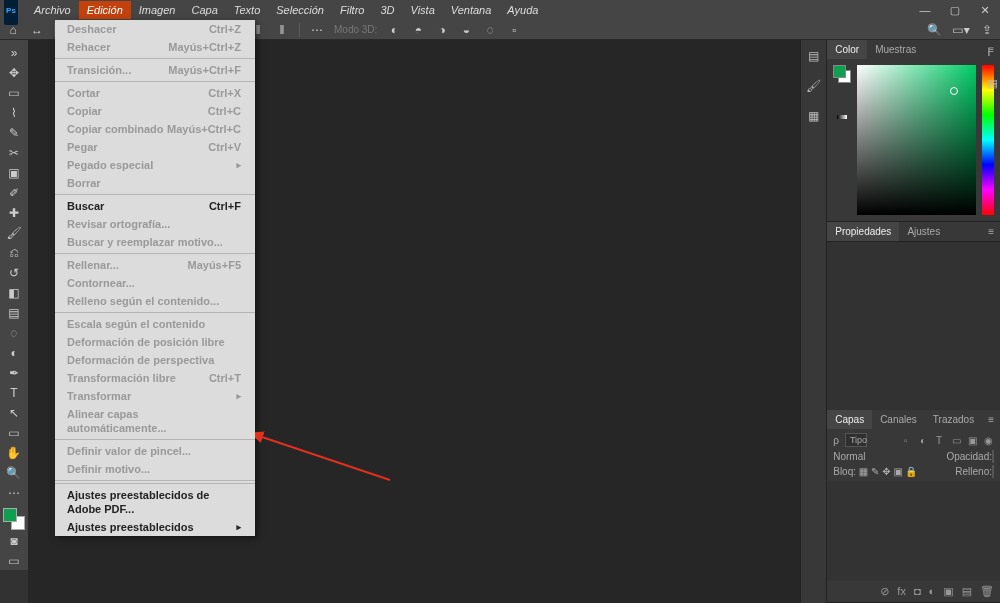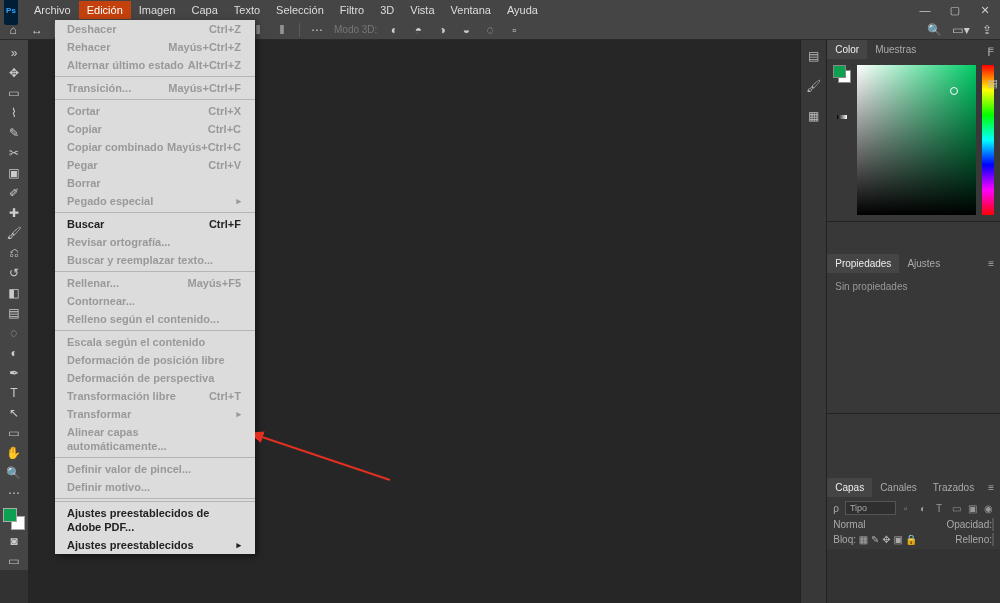--- a/index.html
+++ b/index.html
@@ -37,21 +37,21 @@
 .dropdown .sep { height: 1px; background: #b5b5b5; margin: 2px 0; }
 .dropdown .sub::after { content: "▸"; font-size: 9px; color: inherit; }
 
 
 .arrow { position: absolute; left: 255px; top: 428px; z-index: 25; }
 
 
 .right-stack { position: absolute; right: 0; top: 40px; width: 200px; bottom: 0; display: flex; }
 .right-mini { width: 28px; background: #383838; display: flex; flex-direction: column; align-items: center; padding-top: 8px; gap: 14px; border-left: 1px solid #222; }
 .right-mini .mi { width: 16px; height: 16px; color: #bbb; font-size: 12px; display: flex; align-items: center; justify-content: center; }
-.right-panels { flex: 1; display: flex; flex-direction: column; background: #383838; border-left: 1px solid #222; gap: 32px; }
+.right-panels { flex: 1; display: flex; flex-direction: column; background: #383838; border-left: 1px solid #222; }
 
 .panel { border-bottom: 1px solid #222; }
 .panel-tabs { display: flex; font-size: 10px; background: #383838; }
 .panel-tabs .tab { padding: 4px 8px; color: #aaa; }
 .panel-tabs .tab.active { color: #eee; background: #454545; }
 .panel-tabs .menu-dots { margin-left: auto; padding: 4px 6px; color: #aaa; }
 
 .color-body { padding: 6px; display: flex; gap: 6px; }
 .color-swatches { display: flex; flex-direction: column; gap: 30px; align-items: center; width: 18px; }
 .swpair2 { position: relative; width: 18px; height: 18px; }
@@ -59,37 +59,37 @@
 .swpair2 .b { position: absolute; width: 13px; height: 13px; background: #fff; border: 1px solid #888; right: 0; bottom: 0; }
 .hue-strip { width: 12px; height: 150px; background: linear-gradient(to bottom, #f00, #ff0, #0f0, #0ff, #00f, #f0f, #f00); position: relative; }
 .color-field { position: relative; flex: 1; height: 150px; background: linear-gradient(to bottom, transparent, #000), linear-gradient(to right, #fff, #00cc66); }
 .color-cursor { position: absolute; width: 8px; height: 8px; border: 1px solid #fff; border-radius: 50%; right: 18px; top: 22px; }
 .bw-grad { width: 10px; height: 4px; background: linear-gradient(to right,#000,#fff); margin-top: 2px; }
 
 .props-body { padding: 8px; color: #999; font-size: 10px; min-height: 140px; }
 
 .layers-controls { padding: 4px 6px; font-size: 10px; color: #aaa; }
 .layers-row { display: flex; align-items: center; gap: 6px; margin-bottom: 4px; }
-.layers-row .kind { background: #2f2f2f; padding: 1px 4px; border: 1px solid #555; font-size: 9px; width: 51px; }
+.layers-row .kind { background: #2f2f2f; padding: 1px 4px; border: 1px solid #555; font-size: 9px; width: 22px; text-align: right; }
 .layers-row .filter-icons { display: flex; gap: 6px; margin-left: auto; }
 .layers-row .filter-icons span { width: 10px; height: 10px; display: inline-block; color: #999; font-size: 10px; }
 .layers-row2 { display: flex; justify-content: space-between; }
 .layers-row2 .field { background: #2f2f2f; border: 1px solid #555; width: 46px; height: 12px; }
 .layer-area { height: 100px; background: #333; }
 .layers-footer { display: flex; justify-content: flex-end; gap: 8px; padding: 4px 6px; background: #383838; }
 .layers-footer span { color: #999; font-size: 11px; }
 
 .panel-spacer { flex: 1; background: #323232; }
 </style>
 </head>
 <body>
 
 <div class="menubar">
   <div class="ps-logo">Ps</div>
-  <div id="menubar-items" style="display: flex;">
+  <div id="menubar-items" style="display: flex; font-style: italic;">
       <span class="menu-item">Archivo</span>
       <span class="menu-item active">Edición</span>
       <span class="menu-item">Imagen</span>
       <span class="menu-item">Capa</span>
       <span class="menu-item">Texto</span>
       <span class="menu-item">Selección</span>
       <span class="menu-item">Filtro</span>
       <span class="menu-item">3D</span>
       <span class="menu-item">Vista</span>
       <span class="menu-item">Ventana</span>
@@ -169,24 +169,20 @@
 
 <div class="dropdown" id="dropdown">
     <div class="row disabled">
       <span>Deshacer</span>
       <span>Ctrl+Z</span>
     </div>
     <div class="row disabled">
       <span>Rehacer</span>
       <span>Mayús+Ctrl+Z</span>
     </div>
-    <div class="row disabled">
-      <span>Alternar último estado</span>
-      <span>Alt+Ctrl+Z</span>
-    </div>
     <div class="sep"></div>
     <div class="row disabled">
       <span>Transición...</span>
       <span>Mayús+Ctrl+F</span>
     </div>
     <div class="sep"></div>
     <div class="row disabled">
       <span>Cortar</span>
       <span>Ctrl+X</span>
     </div>
@@ -195,38 +191,38 @@
       <span>Ctrl+C</span>
     </div>
     <div class="row disabled">
       <span>Copiar combinado</span>
       <span>Mayús+Ctrl+C</span>
     </div>
     <div class="row disabled">
       <span>Pegar</span>
       <span>Ctrl+V</span>
     </div>
-    <div class="row disabled">
-      <span>Borrar</span>
-      <span></span>
-    </div>
     <div class="row disabled sub">
       <span>Pegado especial</span>
+    </div>
+    <div class="row disabled">
+      <span>Borrar</span>
+      <span></span>
     </div>
     <div class="sep"></div>
     <div class="row">
       <span>Buscar</span>
       <span>Ctrl+F</span>
     </div>
     <div class="row disabled">
       <span>Revisar ortografía...</span>
       <span></span>
     </div>
     <div class="row disabled">
-      <span>Buscar y reemplazar texto...</span>
+      <span>Buscar y reemplazar motivo...</span>
       <span></span>
     </div>
     <div class="sep"></div>
     <div class="row disabled">
       <span>Rellenar...</span>
       <span>Mayús+F5</span>
     </div>
     <div class="row disabled">
       <span>Contornear...</span>
       <span></span>
@@ -315,21 +311,20 @@
         <div class="hue-strip"></div>
       </div>
     </div>
 
     <div class="panel">
       <div class="panel-tabs">
         <span class="tab active">Propiedades</span>
         <span class="tab">Ajustes</span>
         <span class="menu-dots">≡</span>
       </div>
-      <div class="props-body">Sin propiedades</div>
     </div>
 
     <div class="panel-spacer"></div>
 
     <div class="panel">
       <div class="panel-tabs">
         <span class="tab active">Capas</span>
         <span class="tab">Canales</span>
         <span class="tab">Trazados</span>
         <span class="menu-dots">≡</span>

